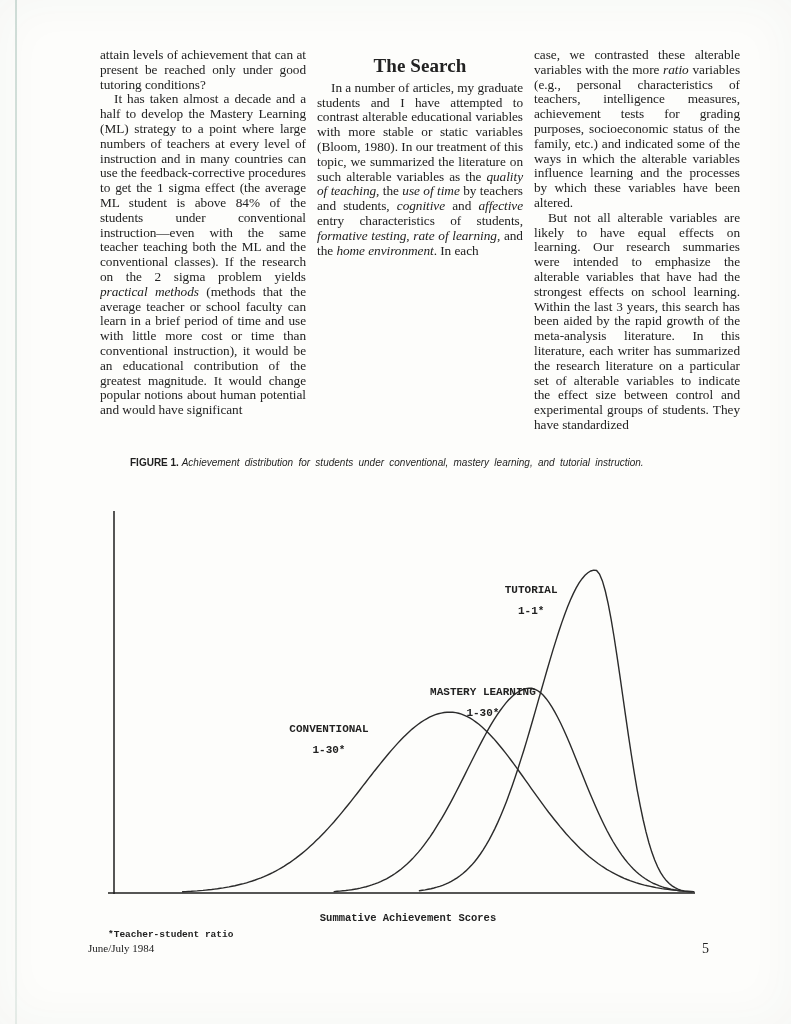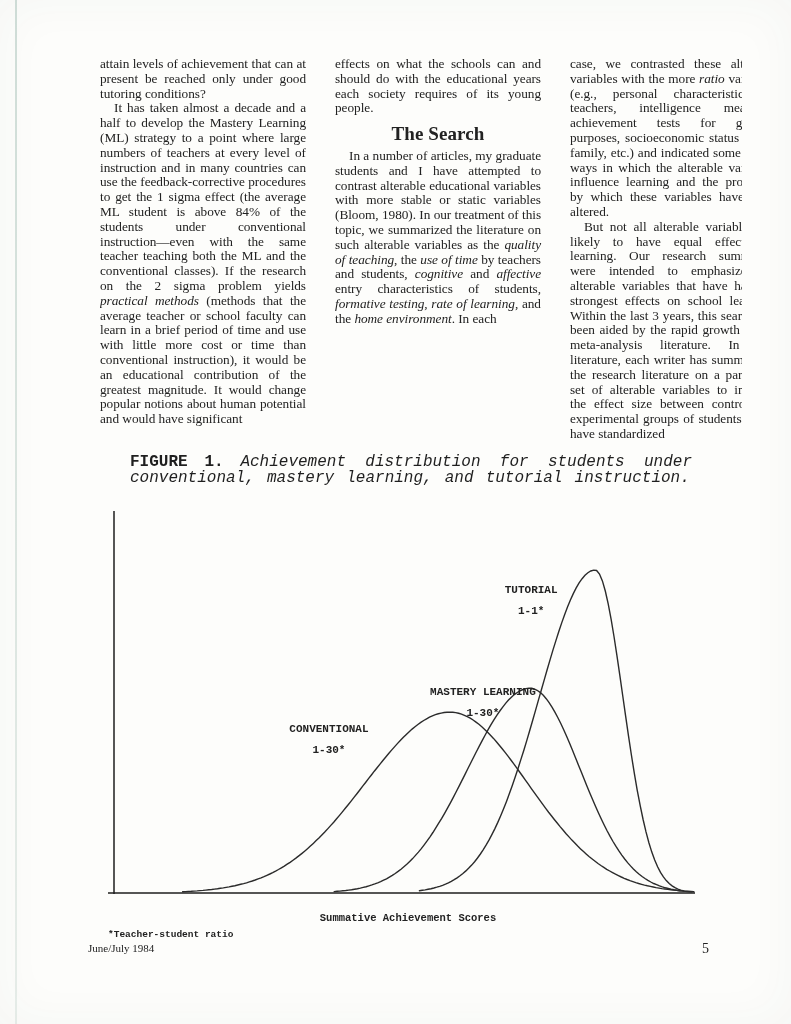--- a/index.html
+++ b/index.html
@@ -16,24 +16,24 @@
   
   .scan-edge {
     position: absolute;
     left: 15px; top: 0; bottom: 0;
     width: 2px;
     background: linear-gradient(to bottom, rgba(170,195,186,0.55), rgba(190,208,200,0.35));
   }
   
   .columns {
     position: absolute;
-    left: 100px; top: 57px;
+    left: 100px; top: 48px;
     width: 642px; height: 398px;
     display: flex;
-    gap: 29px;
+    gap: 11px;
     overflow: hidden;
   }
   .col {
     width: 206px;
     flex: 0 0 auto;
     font-size: 13.3px;
     line-height: 14.8px;
     text-align: justify;
     letter-spacing: -0.05px;
   }
@@ -44,22 +44,22 @@
     font-size: 19px;
     font-weight: bold;
     text-align: center;
     letter-spacing: 0.1px;
   }
   
   .caption {
     position: absolute;
     left: 130px; top: 455px;
     width: 562px;
-    font-family: Liberation Mono, monospace;
-    font-size: 16px;
+    font-family: Liberation Sans, sans-serif;
+    font-size: 10px;
     line-height: 15.5px;
     text-align: justify;
     color: #1f1f1f;
   }
   .caption .cap-label { font-weight: bold; font-style: normal; }
   .caption .cap-text  { font-style: italic; font-weight: 500; word-spacing: 2.5px; }
   
   #figure-svg { position: absolute; left: 82px; top: 505px; }
   #figure-svg .axis { stroke: #1e1e1e; stroke-width: 1.5; }
   #figure-svg .curve { stroke: #2b2b2b; stroke-width: 1.4; fill: none; stroke-linecap: round; }
@@ -90,21 +90,20 @@
 
 <div id="page">
   <div class="scan-edge"></div>
 
   <div class="columns">
     <div class="col">
         <p>attain levels of achievement that can at present be reached only under good tutoring conditions?</p>
         <p class="indent">It has taken almost a decade and a half to develop the Mastery Learning (ML) strategy to a point where large numbers of teachers at every level of instruction and in many countries can use the feedback-corrective procedures to get the 1 sigma effect (the average ML student is above 84% of the students under conventional instruction—even with the same teacher teaching both the ML and the conventional classes). If the research on the 2 sigma problem yields <i>practical methods</i> (methods that the average teacher or school faculty can learn in a brief period of time and use with little more cost or time than conventional instruction), it would be an educational contribution of the greatest magnitude. It would change popular notions about human potential and would have significant</p>
       </div>
     <div class="col">
-        <p>effects on what the schools can and should do with the educational years each society requires of its young people.</p>
         <h3 class="col-heading">The Search</h3>
         <p class="indent">In a number of articles, my graduate students and I have attempted to contrast alterable educational variables with more stable or static variables (Bloom, 1980). In our treatment of this topic, we summarized the literature on such alterable variables as the <i>quality of teaching</i>, the <i>use of time</i> by teachers and students, <i>cognitive</i> and <i>affective</i> entry characteristics of students, <i>formative testing</i>, <i>rate of learning</i>, and the <i>home environment</i>. In each</p>
       </div>
     <div class="col">
         <p>case, we contrasted these alterable variables with the more <i>ratio</i> variables (e.g., personal characteristics of teachers, intelligence measures, achievement tests for grading purposes, socioeconomic status of the family, etc.) and indicated some of the ways in which the alterable variables influence learning and the processes by which these variables have been altered.</p>
         <p class="indent">But not all alterable variables are likely to have equal effects on learning. Our research summaries were intended to emphasize the alterable variables that have had the strongest effects on school learning. Within the last 3 years, this search has been aided by the rapid growth of the meta-analysis literature. In this literature, each writer has summarized the research literature on a particular set of alterable variables to indicate the effect size between control and experimental groups of students. They have standardized</p>
       </div>
   </div>
 
   <div class="caption">

